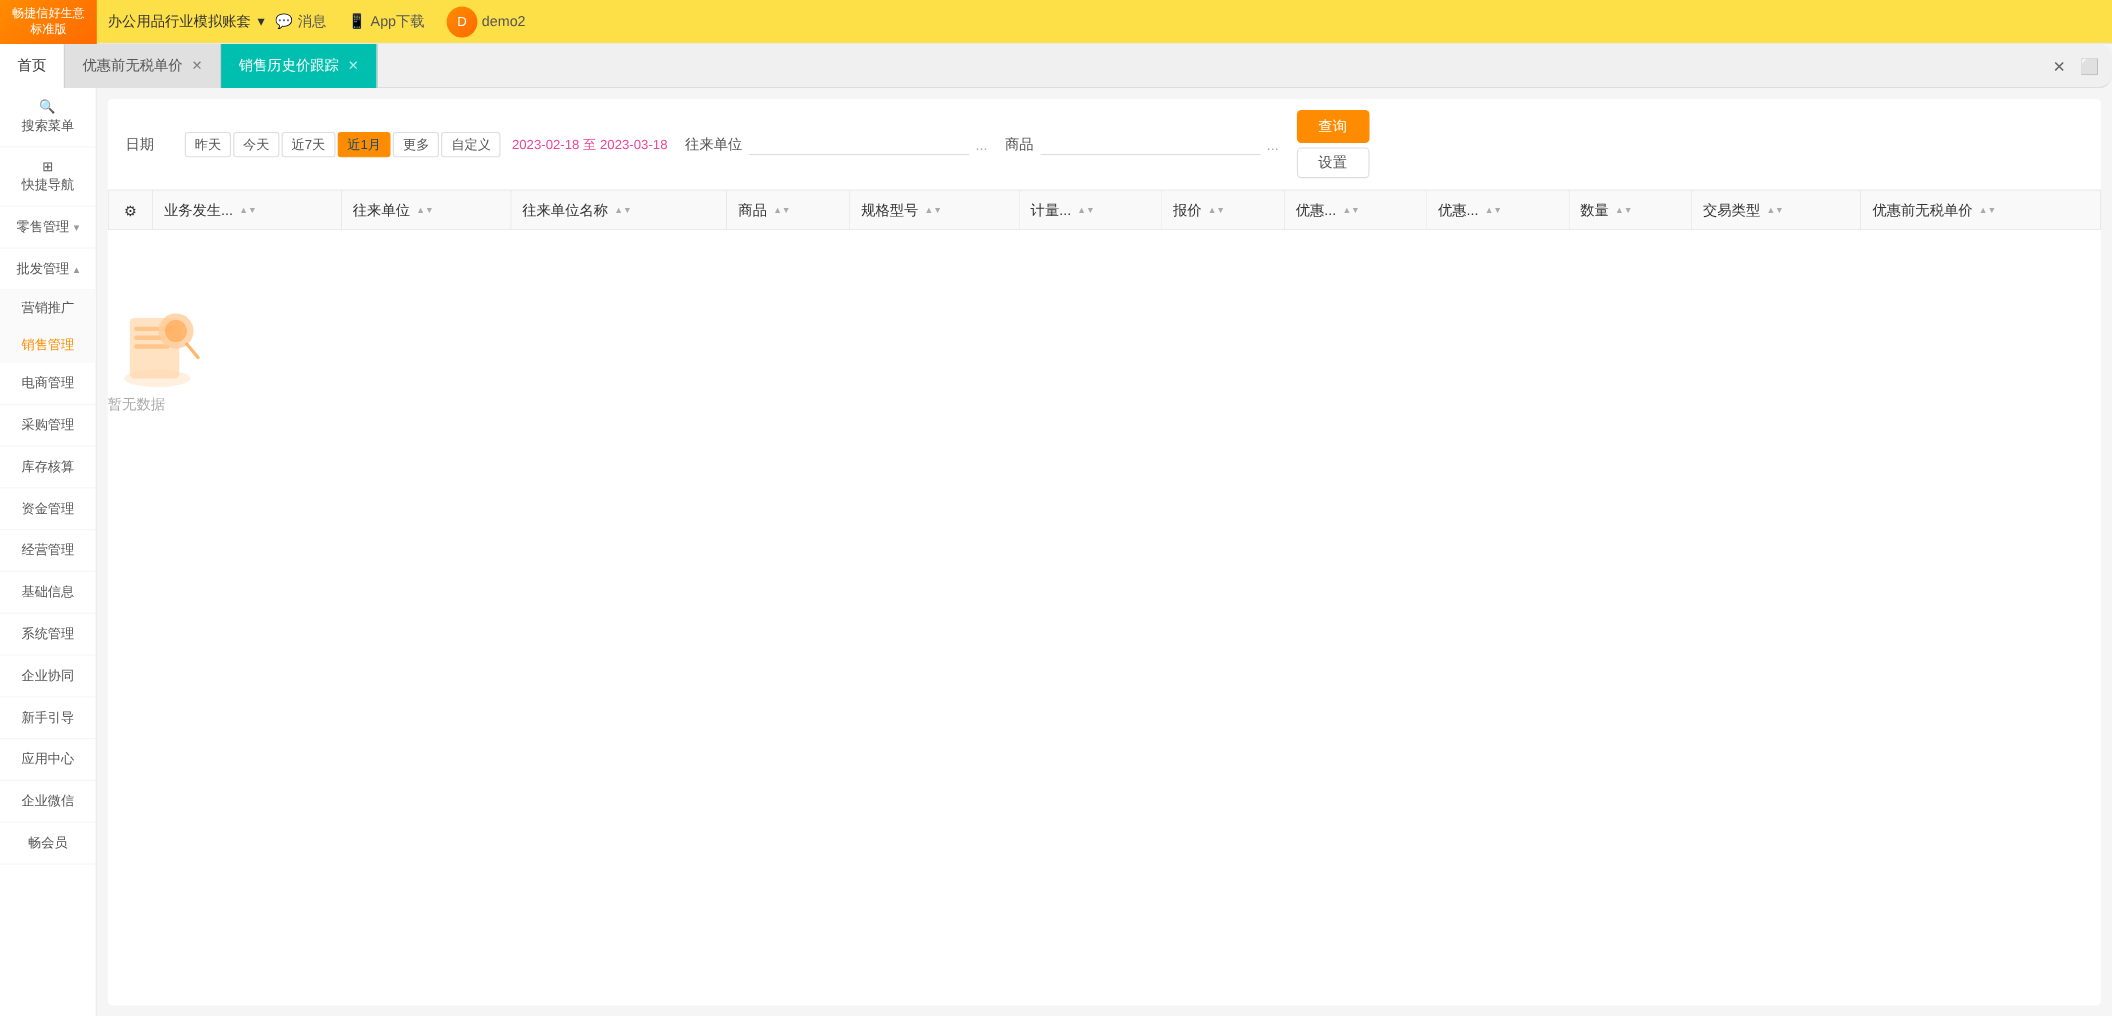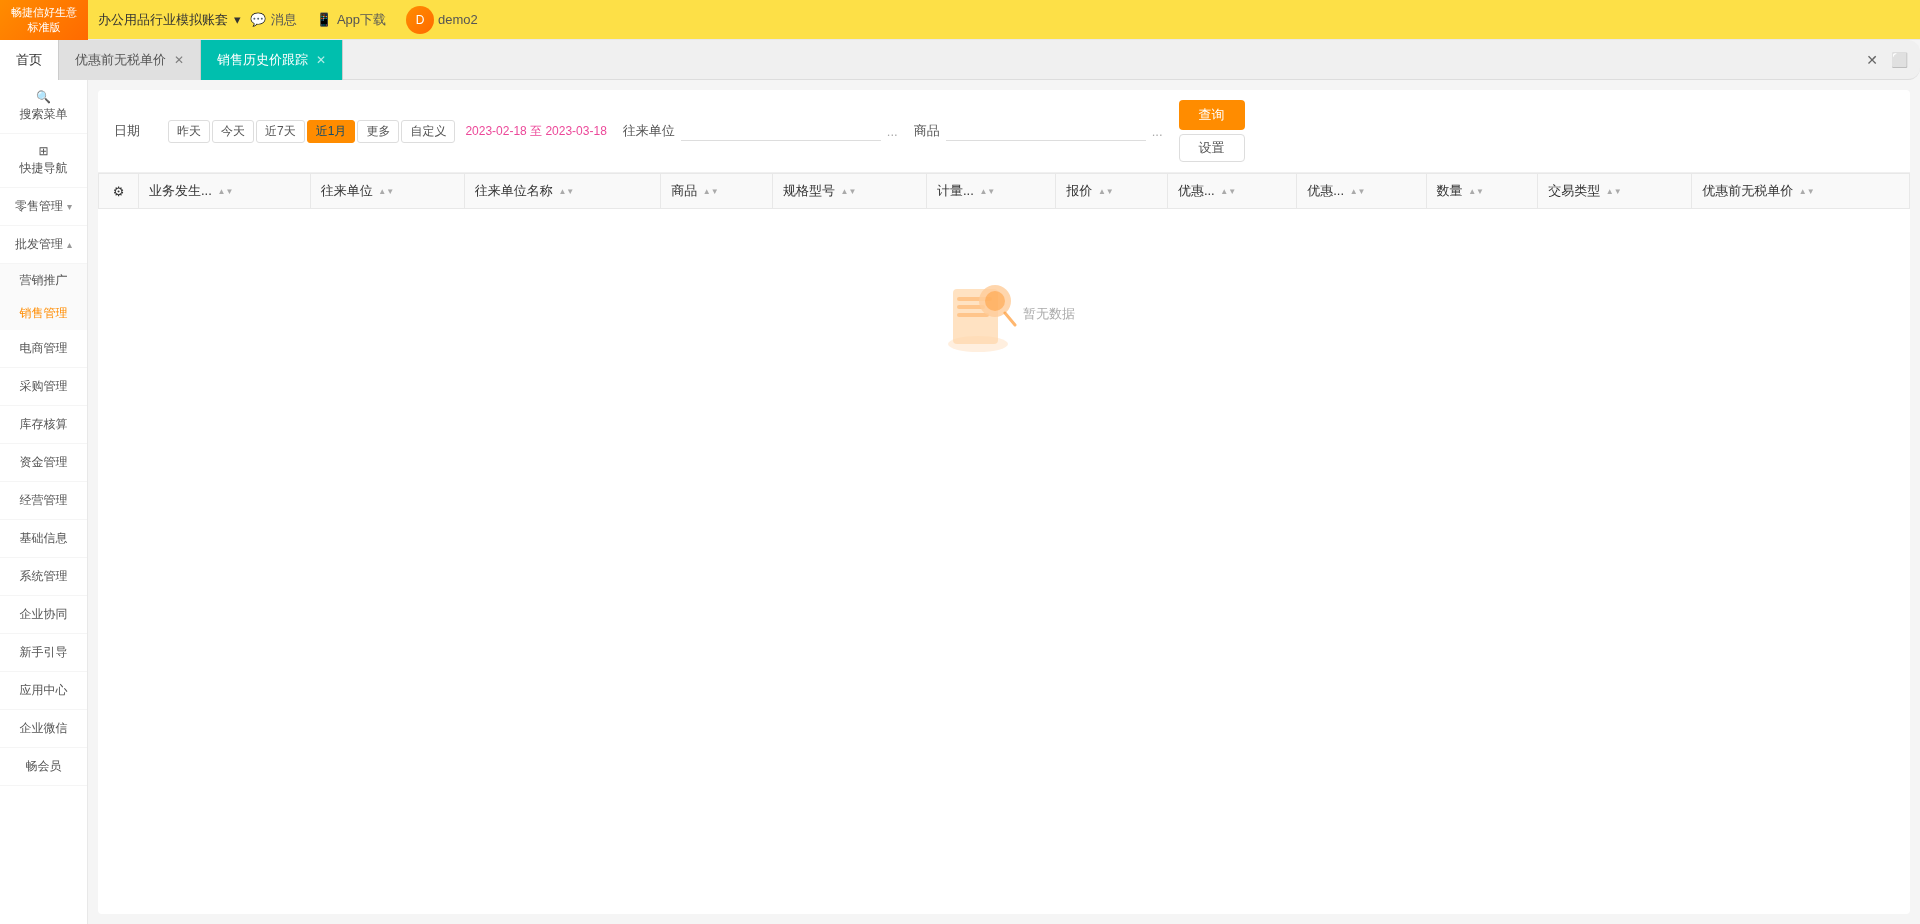--- a/index.html
+++ b/index.html
@@ -341,22 +341,21 @@
     }
     .th-gear {
       width: 40px;
       text-align: center;
     }
 
     
     .empty-state {
       flex: 1;
       display: flex;
-      flex-direction: row;
-      align-items: center;
+      flex-direction: column;
       justify-content: center;
       gap: 0;
       padding: 60px 0;
     }
     .empty-icon {
       width: 90px;
       height: 90px;
     }
     .empty-text {
       font-size: 13px;

